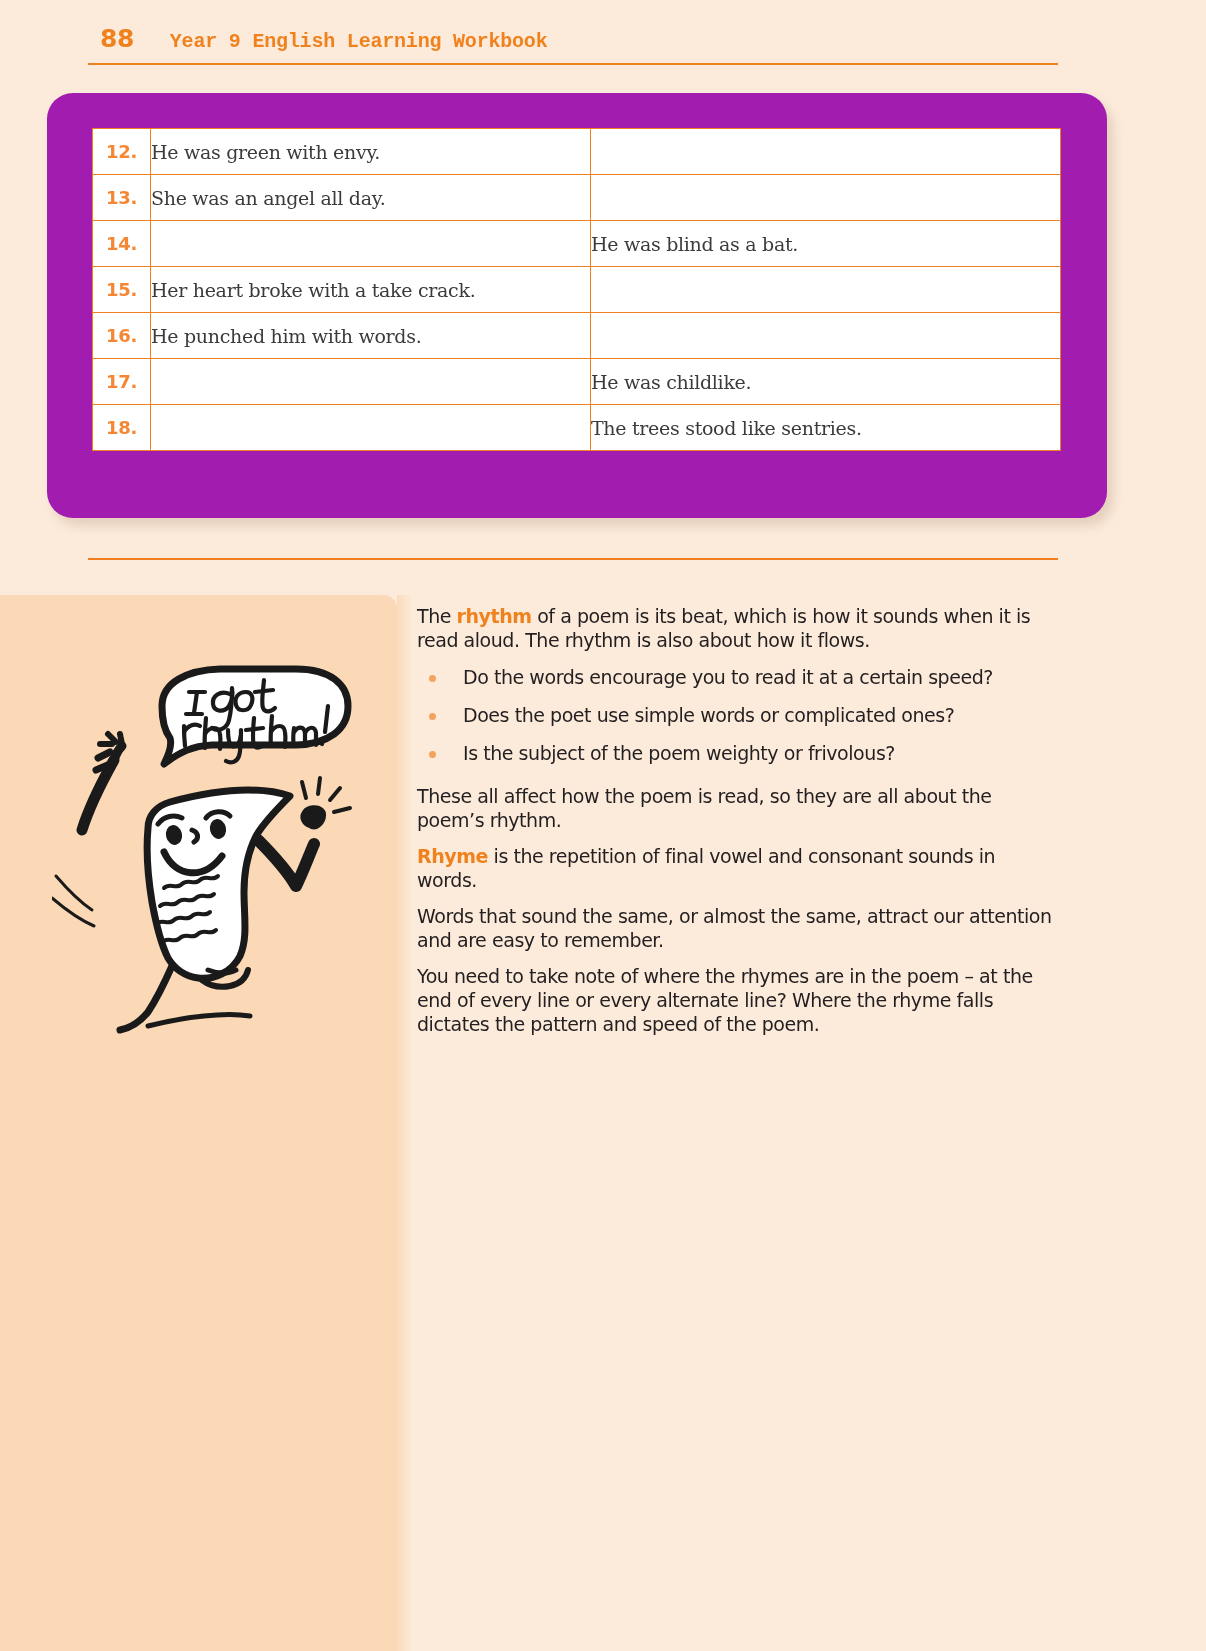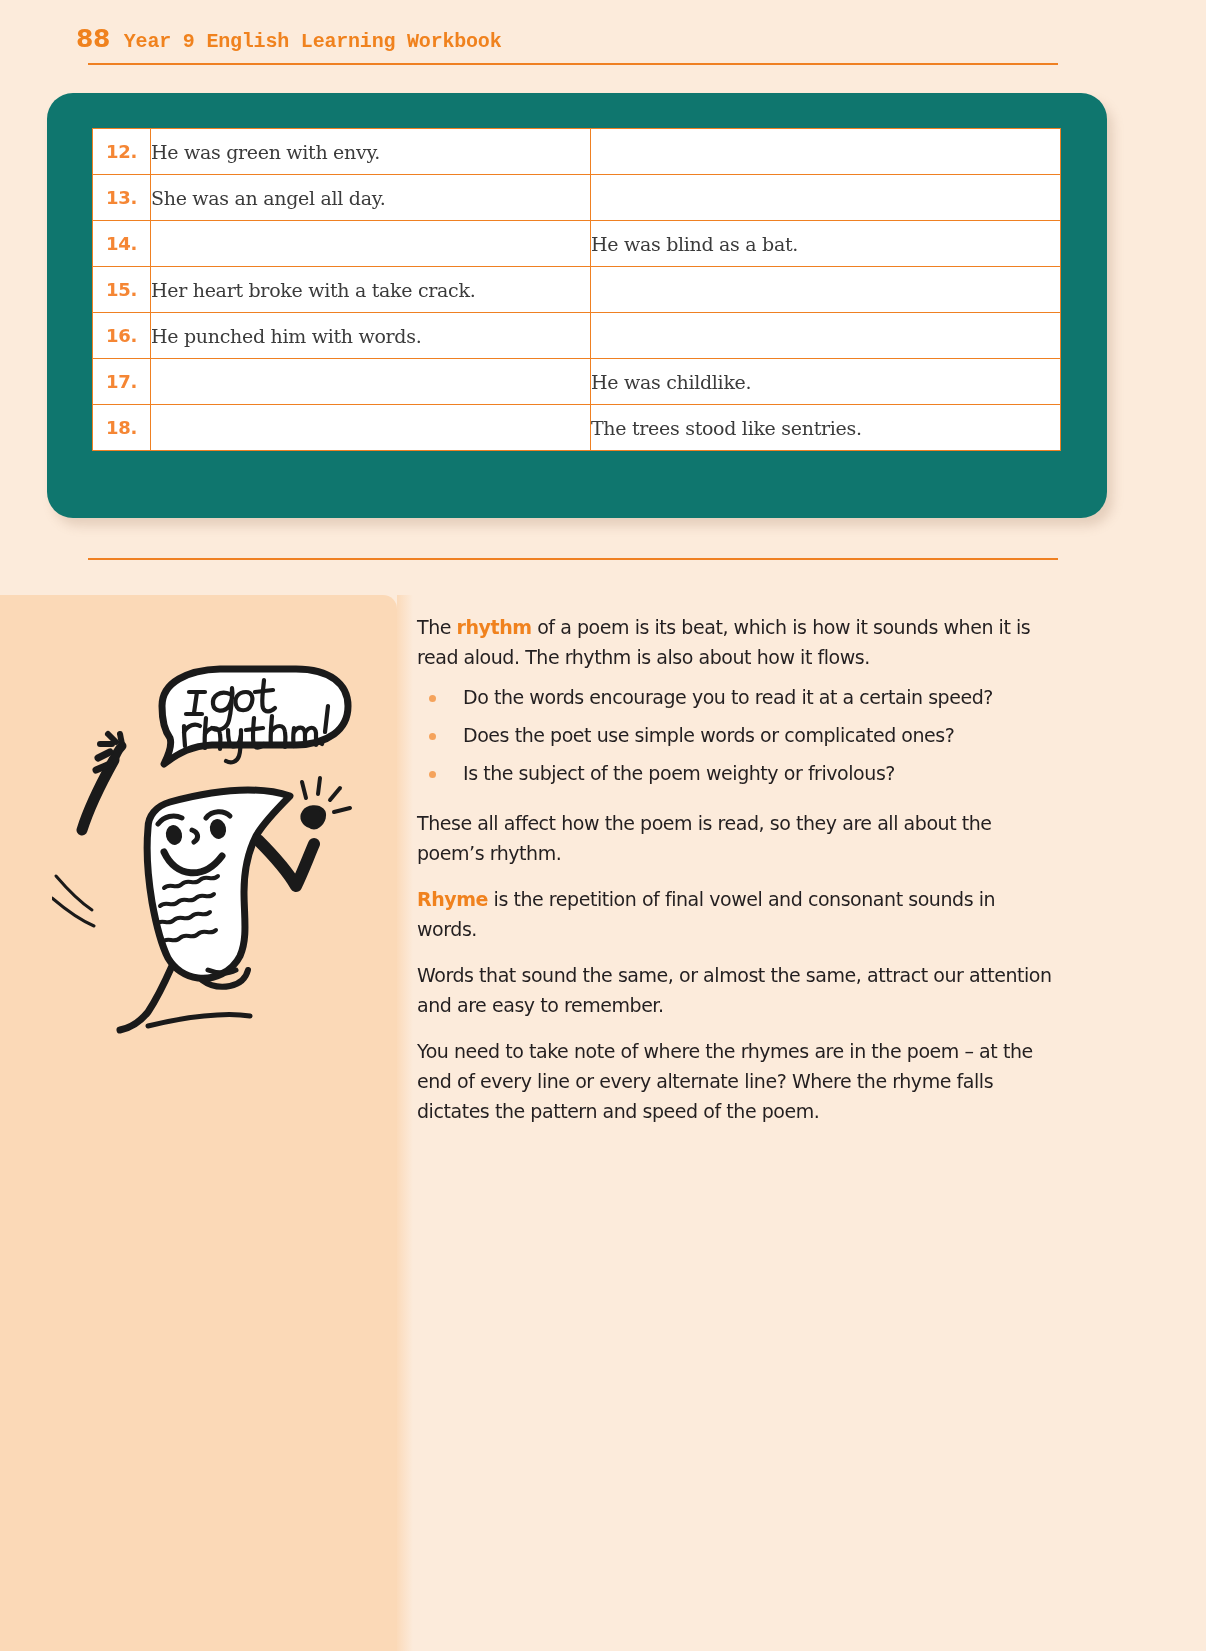--- a/index.html
+++ b/index.html
@@ -46,25 +46,25 @@
   
   .header {
     position: absolute;
     left: 0;
     top: 0;
     width: 1206px;
     height: 68px;
   }
   .header-inner {
     position: absolute;
-    left: 76px;
+    left: 100px;
     top: 24px;
     display: flex;
     align-items: baseline;
-    gap: 14px;
+    gap: 36px;
     text-align: right;
   }
   .page-number {
     font-family: "DejaVu Sans", sans-serif;
     font-size: 25px;
     font-weight: bold;
     color: #f0821e;
     letter-spacing: -0.5px;
   }
   .book-title {
@@ -91,21 +91,21 @@
     height: 2px;
   }
 
   
   .card {
     position: absolute;
     left: 47px;
     top: 93px;
     width: 1060px;
     height: 425px;
-    background: #0f766e;
+    background: #a21caf;
     border-radius: 26px;
     box-shadow: 6px 8px 11px rgba(150,110,80,0.22);
   }
 
   .answer-table {
     position: absolute;
     left: 45px;
     top: 35px;
     width: 968px;
     border-collapse: collapse;
@@ -160,23 +160,23 @@
     font-family: "DejaVu Sans", sans-serif;
     font-size: 25px;
     font-weight: bold;
     color: #f0821e;
     margin: 0 0 6px 0;
     letter-spacing: -0.3px;
   }
   .body-text {
     font-family: "DejaVu Sans", sans-serif;
     font-size: 19px;
-    line-height: 30px;
+    line-height: 24px;
     color: #231f20;
-    margin: 16px 0 12px 0;
+    margin: 8px 0 12px 0;
     letter-spacing: -0.45px;
   }
   .body-text.tight { margin-bottom: 6px; }
   .kw {
     color: #f0821e;
     font-weight: bold;
   }
   .bullets {
     list-style: none;
     margin: 4px 0 12px 0;

